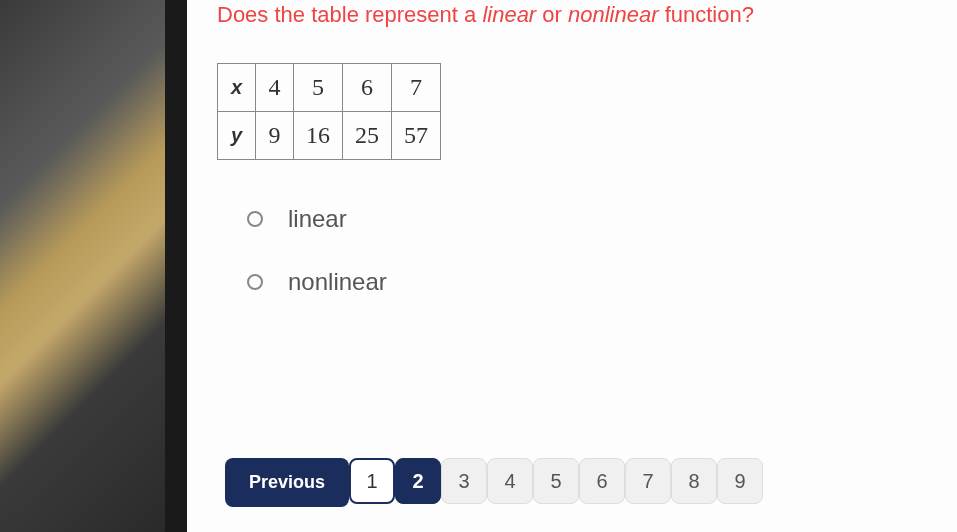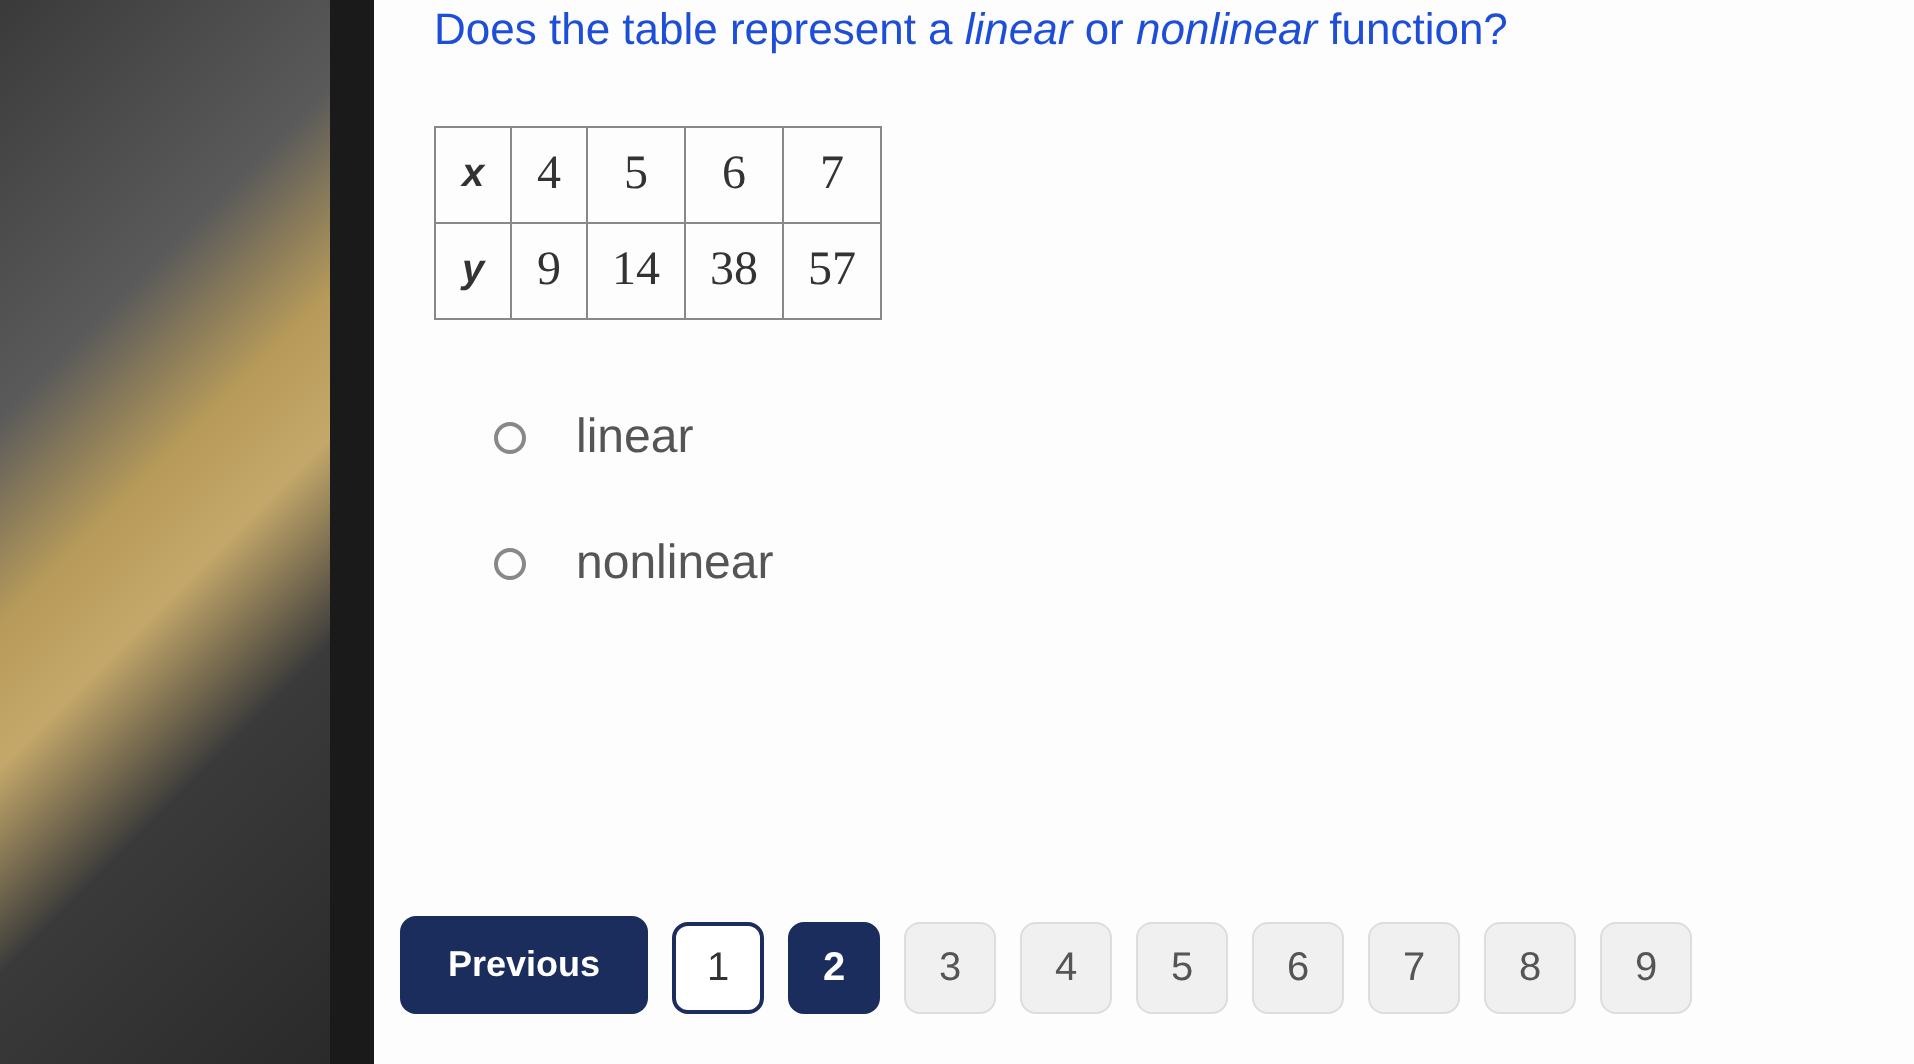--- a/index.html
+++ b/index.html
@@ -24,21 +24,21 @@
       background: #1a1a1a;
     }
     .content {
       position: absolute;
       left: 187px; top: 0; right: 0; bottom: 0;
       background: #fdfdfd;
       padding: 0 30px 20px 30px;
     }
     .question {
       font-size: 22px;
-      color: #1d4ed8;
+      color: #ef4444;
       margin-top: 0;
       padding-top: 2px;
       white-space: nowrap;
     }
     .question .italic { font-style: italic; }
     table.data {
       margin-top: 35px;
       border-collapse: collapse;
     }
     table.data td {
@@ -74,25 +74,24 @@
       margin-right: 25px;
       flex-shrink: 0;
     }
     .option-label {
       font-size: 24px;
       color: #555;
     }
     .nav {
       position: absolute;
       bottom: 25px;
-      left: 13px;
+      left: 38px;
       right: 0;
       display: flex;
-      align-items: flex-end;
-      gap: 12px;
+      align-items: flex-start;
     }
     .btn-prev {
       background: #1a2d5c;
       color: #fff;
       border: none;
       border-radius: 8px;
       padding: 14px 24px;
       font-size: 18px;
       font-weight: bold;
       cursor: pointer;
@@ -139,22 +138,22 @@
         <tr>
       <td class="header">x</td>
       <td>4</td>
       <td>5</td>
       <td>6</td>
       <td>7</td>
     </tr>
     <tr>
       <td class="header">y</td>
       <td>9</td>
-      <td>14</td>
-      <td>38</td>
+      <td>16</td>
+      <td>25</td>
       <td>57</td>
     </tr>
   </tbody>
     </table>
 
   <div class="options">
     <div class="option">
       <div class="radio"></div>
       <div class="option-label">linear</div>
     </div>

